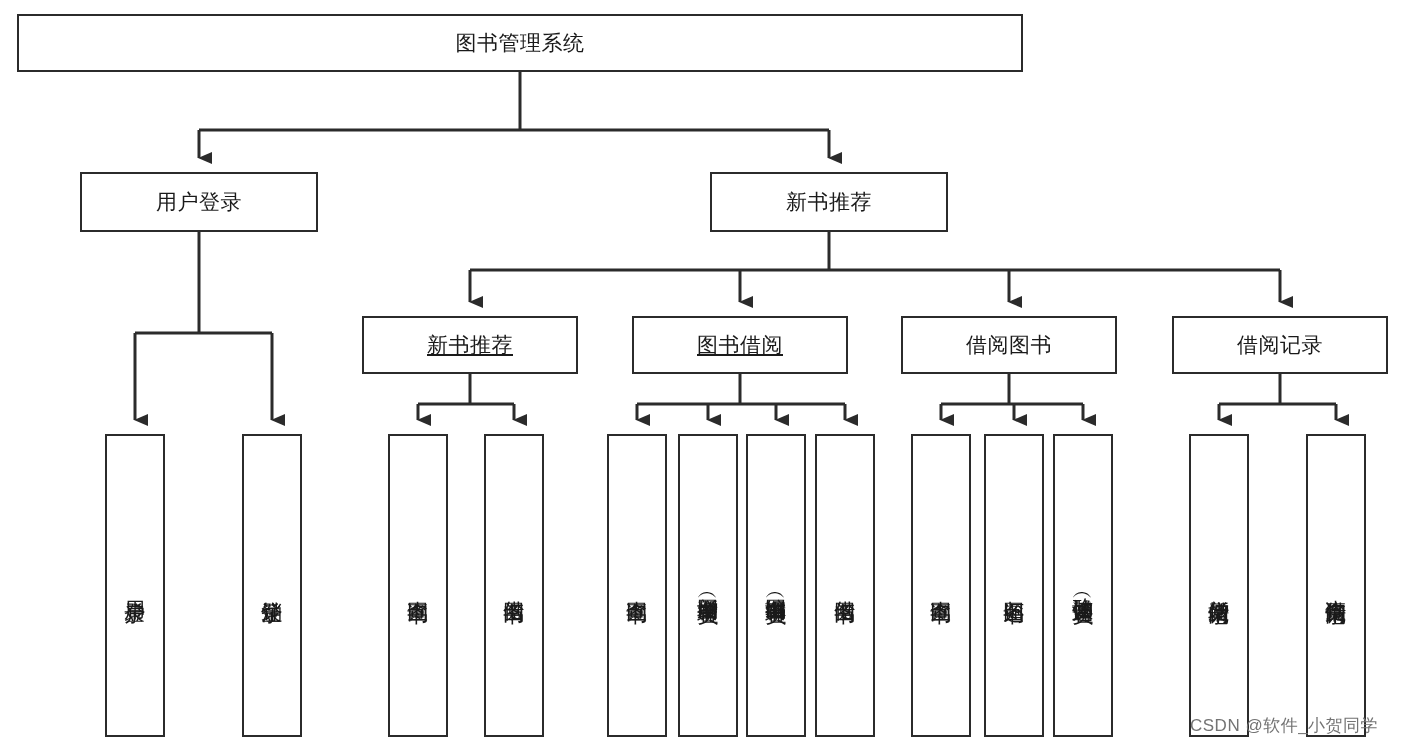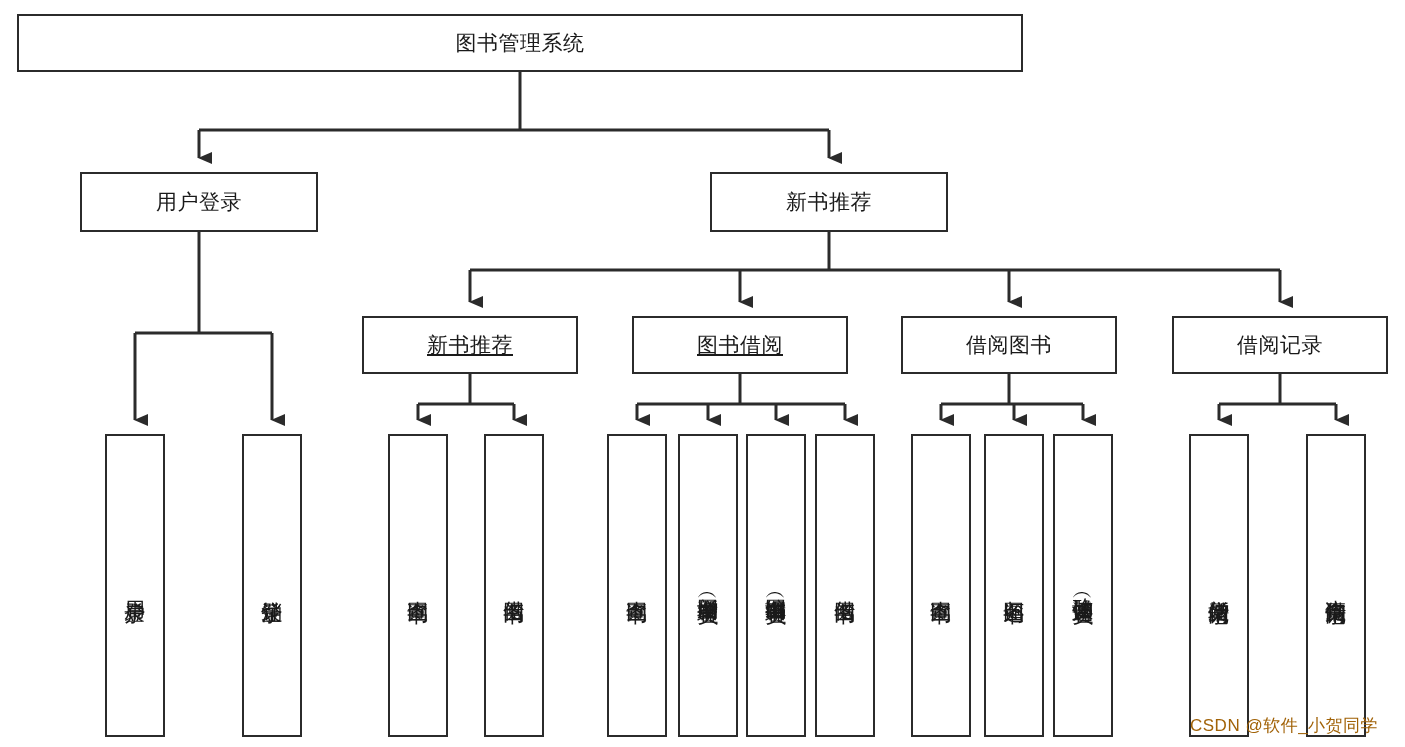--- a/index.html
+++ b/index.html
@@ -53,21 +53,21 @@
     text-orientation: upright;
     font-size: 21px;
     line-height: 1.32;
     letter-spacing: 1px;
     white-space: normal;
     max-height: 100%;
   }
   .watermark {
     position: absolute;
     font-size: 17px;
-    color: #a16207;
+    color: #737373;
     white-space: nowrap;
     letter-spacing: 0.5px;
   }
 </style>
 </head>
 <body>
 
 <div id="canvas">
 
   <svg class="edges" viewBox="0 0 1405 747" xmlns="http://www.w3.org/2000/svg">

